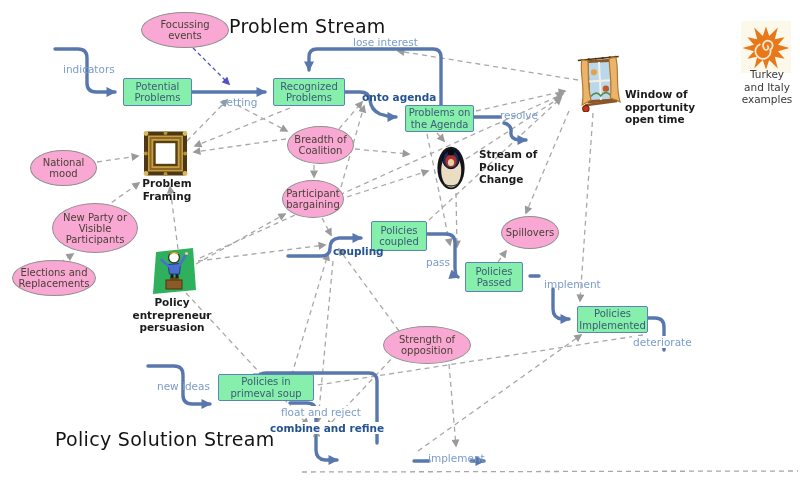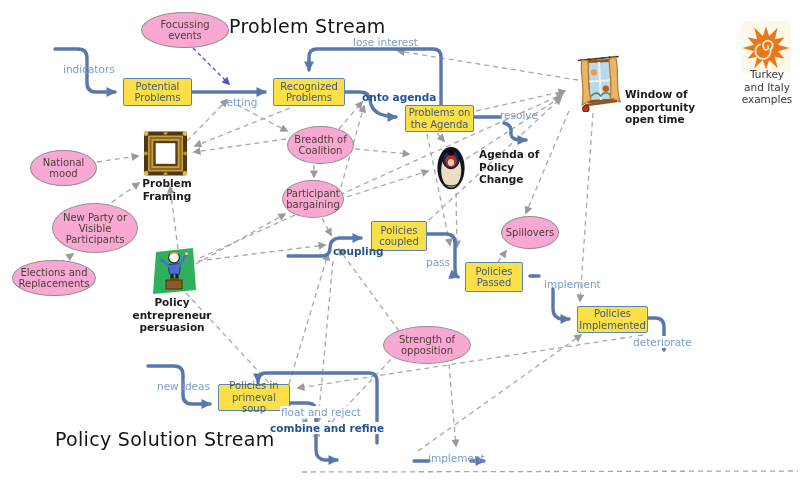--- a/index.html
+++ b/index.html
@@ -1,19 +1,19 @@
 <!DOCTYPE html>
 <html><head>
 <meta charset="utf-8">
 <style>
   html,body{margin:0;padding:0;background:#fff;}
   #diagram{position:relative;width:800px;height:489px;background:#fff;overflow:hidden;
            font-family:"DejaVu Sans",sans-serif;}
   #edges{position:absolute;left:0;top:0;z-index:1;}
-  .box{position:absolute;z-index:2;box-sizing:border-box;background:#fde047;border:1.8px solid #5b84b8;
+  .box{position:absolute;z-index:2;box-sizing:border-box;background:#86efac;border:1.8px solid #5b84b8;
        border-radius:2px;display:flex;flex-direction:column;align-items:center;justify-content:center;
        font-size:10px;line-height:11.5px;color:#3d5a78;text-align:center;}
   .ell{position:absolute;z-index:2;box-sizing:border-box;background:#f9a8d4;border:1.4px solid #8f8f8f;
        border-radius:50%;display:flex;flex-direction:column;align-items:center;justify-content:center;
        font-size:10px;line-height:11px;color:#4a4035;text-align:center;}
   .cap{position:absolute;z-index:3;font-size:10.5px;line-height:12.5px;font-weight:bold;color:#1b1b1b;
        white-space:nowrap;}
   .cap.center{transform:translateX(-50%);text-align:center;}
   .cap.normal{font-weight:400;color:#3a3a3a;}
   .lbl{position:absolute;z-index:3;font-size:10.5px;line-height:12px;white-space:nowrap;}
@@ -110,21 +110,21 @@
       <span>coupled</span>
     </div>
     <div class="box" style="left: 465px; top: 262px; width: 58px; height: 30px;">
       <span>Policies</span>
       <span>Passed</span>
     </div>
     <div class="box" style="left: 577px; top: 306px; width: 71px; height: 27px;">
       <span>Policies</span>
       <span>Implemented</span>
     </div>
-    <div class="box" style="left: 218px; top: 384px; width: 72px; height: 27px;">
+    <div class="box" style="left: 218px; top: 374px; width: 96px; height: 27px;">
       <span>Policies in</span>
       <span>primeval soup</span>
     </div>
     <div class="ell" style="left: 141px; top: 12px; width: 88px; height: 36px;">
       <span>Focussing events</span>
     </div>
     <div class="ell" style="left: 30px; top: 150px; width: 67px; height: 36px;">
       <span>National</span>
       <span>mood</span>
     </div>
@@ -160,21 +160,21 @@
       <div>Policy</div>
       <div>entrepreneur</div>
       <div>persuasion</div>
     </div>
     <div class="cap" style="left: 625px; top: 64px; margin-top: 24px;">
       <div>Window of</div>
       <div>opportunity</div>
       <div>open time</div>
     </div>
     <div class="cap" style="left: 479px; top: 148px;">
-      <div>Agenda of</div>
+      <div>Stream of</div>
       <div>Policy</div>
       <div>Change</div>
     </div>
     <div class="cap center normal" style="left: 767px; top: 68px;">
       <div>Turkey</div>
       <div>and Italy</div>
       <div>examples</div>
     </div>
     <div class="lbl" style="left: 63px; top: 63px; color: rgb(123, 156, 201);">indicators</div>
     <div class="lbl" style="left: 221px; top: 96px; color: rgb(123, 156, 201);">setting</div>

